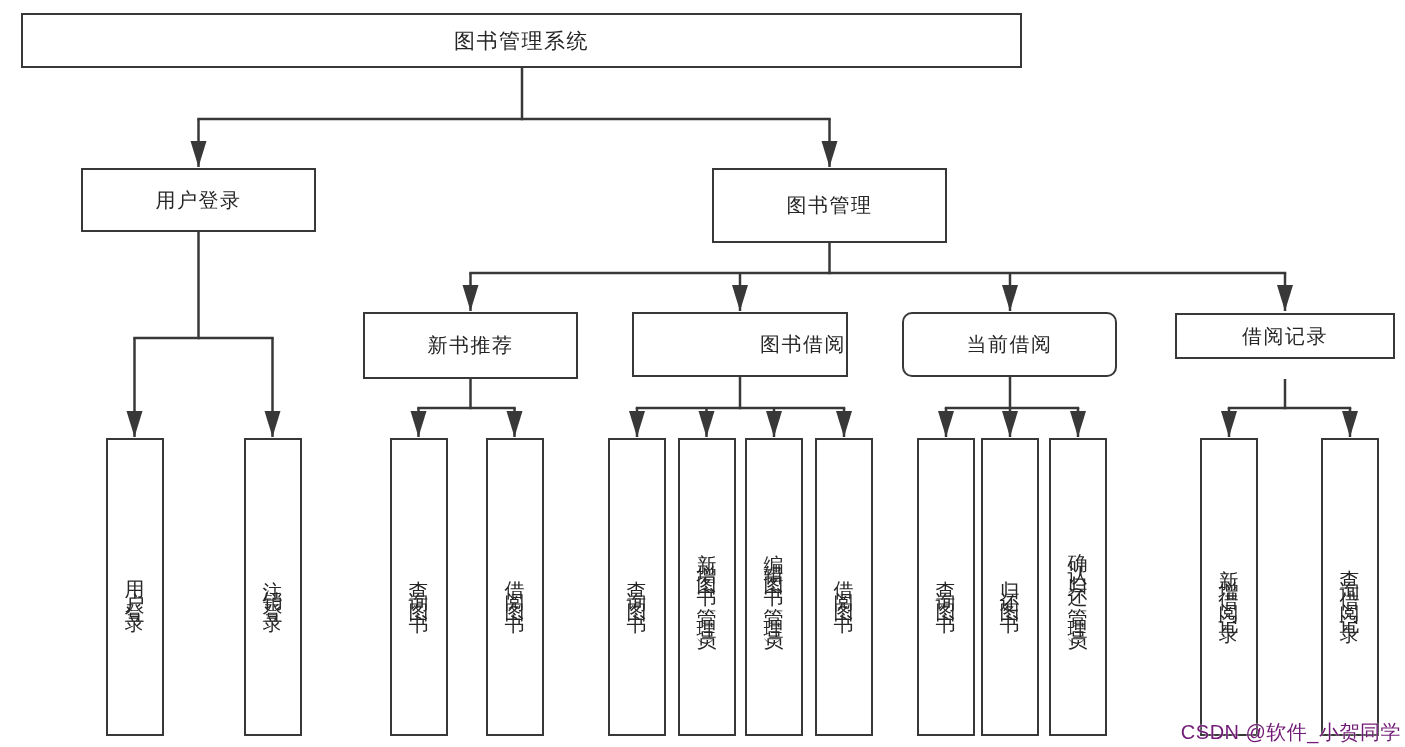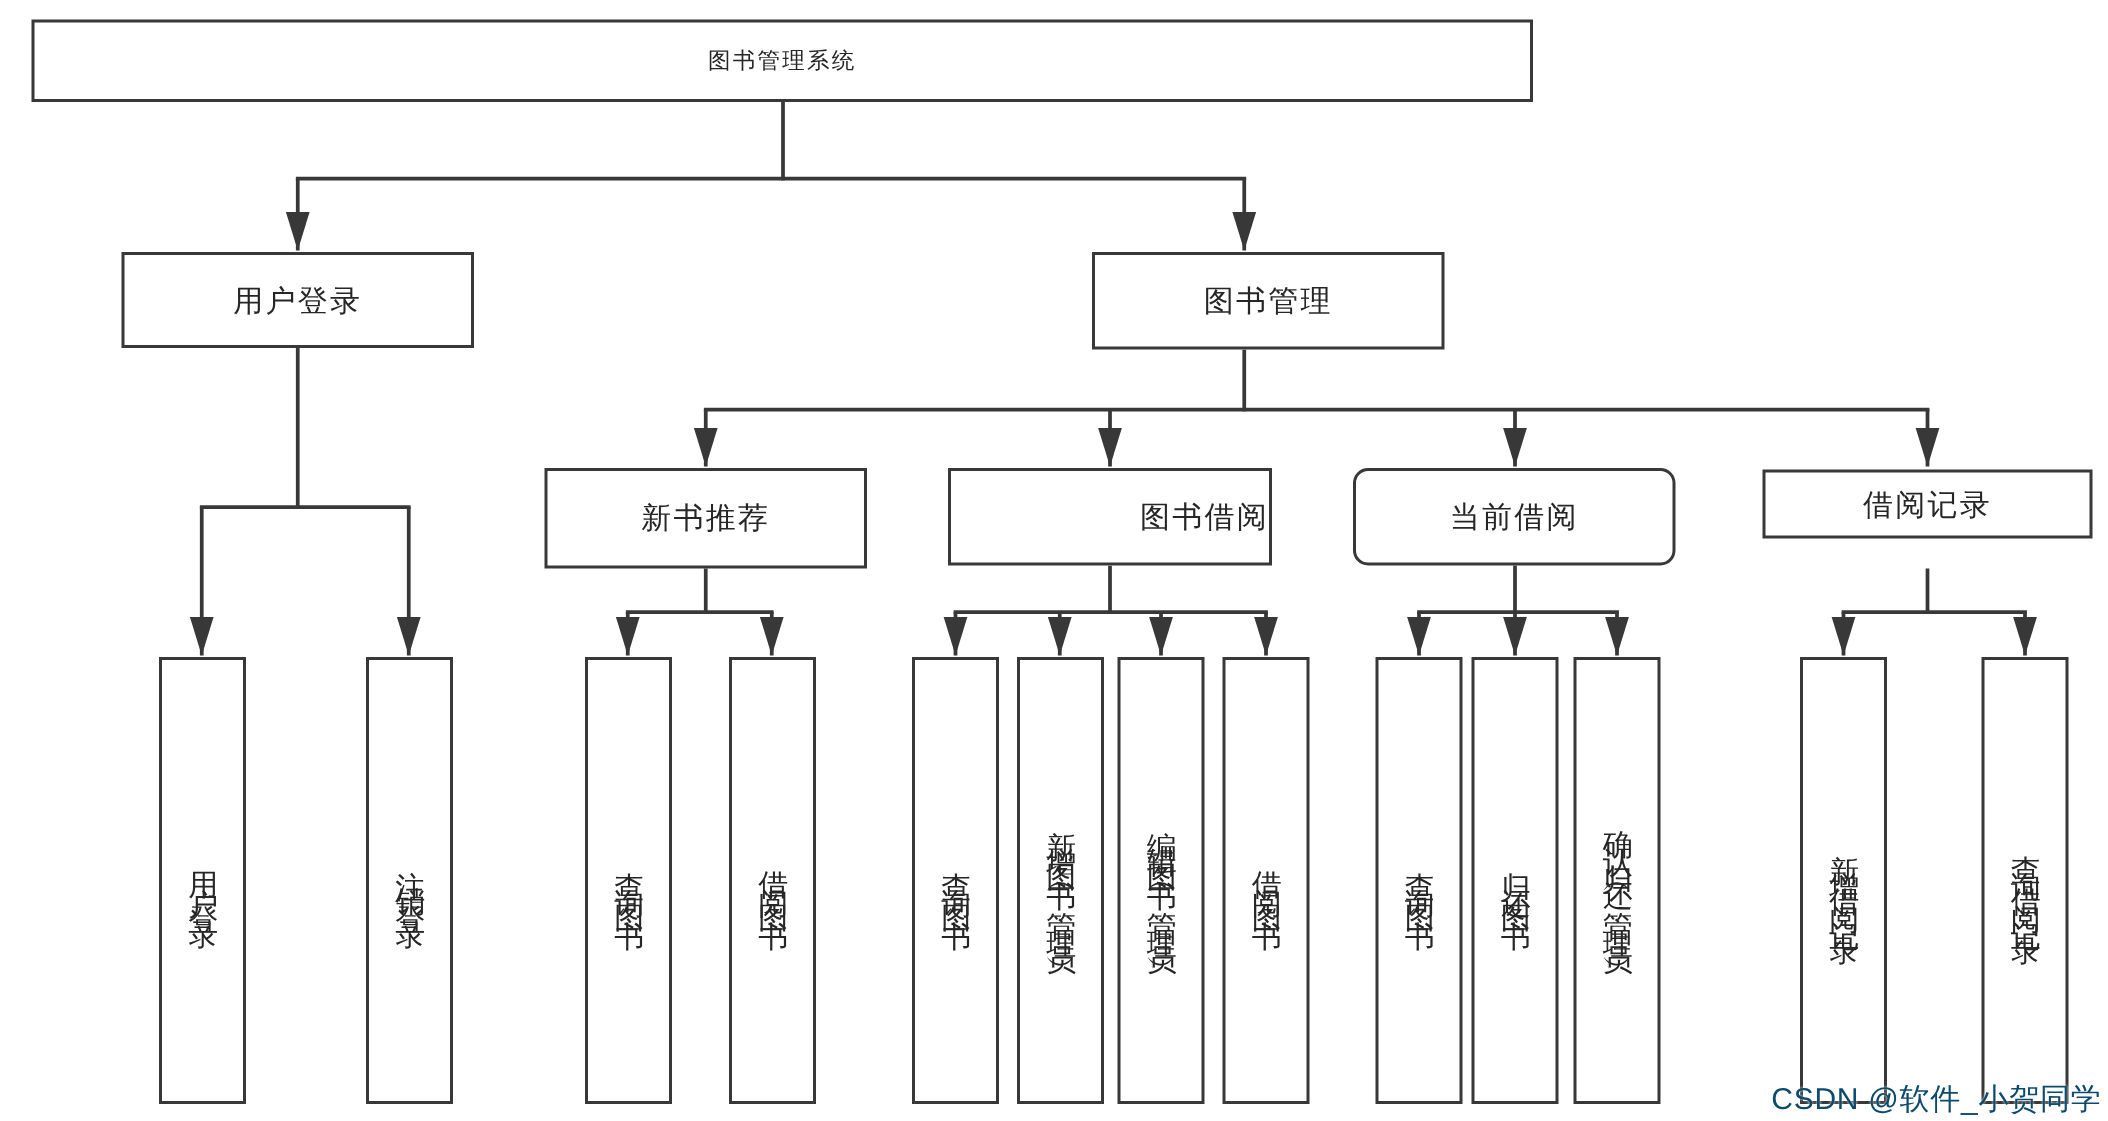--- a/index.html
+++ b/index.html
@@ -25,26 +25,26 @@
     white-space:nowrap;
   }
   .vbox{
     writing-mode:vertical-rl;
     text-orientation:mixed;
     font-size:20px;
     letter-spacing:11px;
     line-height:1;
     justify-content:center;
   }
-  .root{font-size:15px;}
+  .root{font-size:21px;}
   #watermark{
     position:absolute;
     right:4px;bottom:1px;
     font-size:20px;
-    color:#0c4a6e;
+    color:#701a75;
     letter-spacing:0.5px;
     text-shadow:0 0 2px #ffffff;
     white-space:nowrap;
     z-index:5;
   }
 </style>
 </head>
 <body>
 
 <div id="canvas">
@@ -99,21 +99,21 @@
     </g>
   </svg>
 
   <div class="node hbox root" style="left:21px;top:13px;width:1001px;height:55px;">
     <span>图书管理系统</span>
   </div>
 
   <div class="node hbox" style="left:81px;top:168px;width:235px;height:64px;">
     <span>用户登录</span>
   </div>
-  <div class="node hbox" style="left:728px;top:168px;width:235px;height:65px;">
+  <div class="node hbox" style="left:712px;top:168px;width:235px;height:75px;">
     <span>图书管理</span>
   </div>
 
   <div class="node hbox" style="left:363px;top:312px;width:215px;height:67px;">
     <span>新书推荐</span>
   </div>
   <div class="node hbox" style="left:632px;top:312px;width:216px;height:65px;justify-content:flex-end;">
     <span>图书借阅</span>
   </div>
   <div class="node hbox" style="left:902px;top:312px;width:215px;height:65px;border-radius:10px;">

